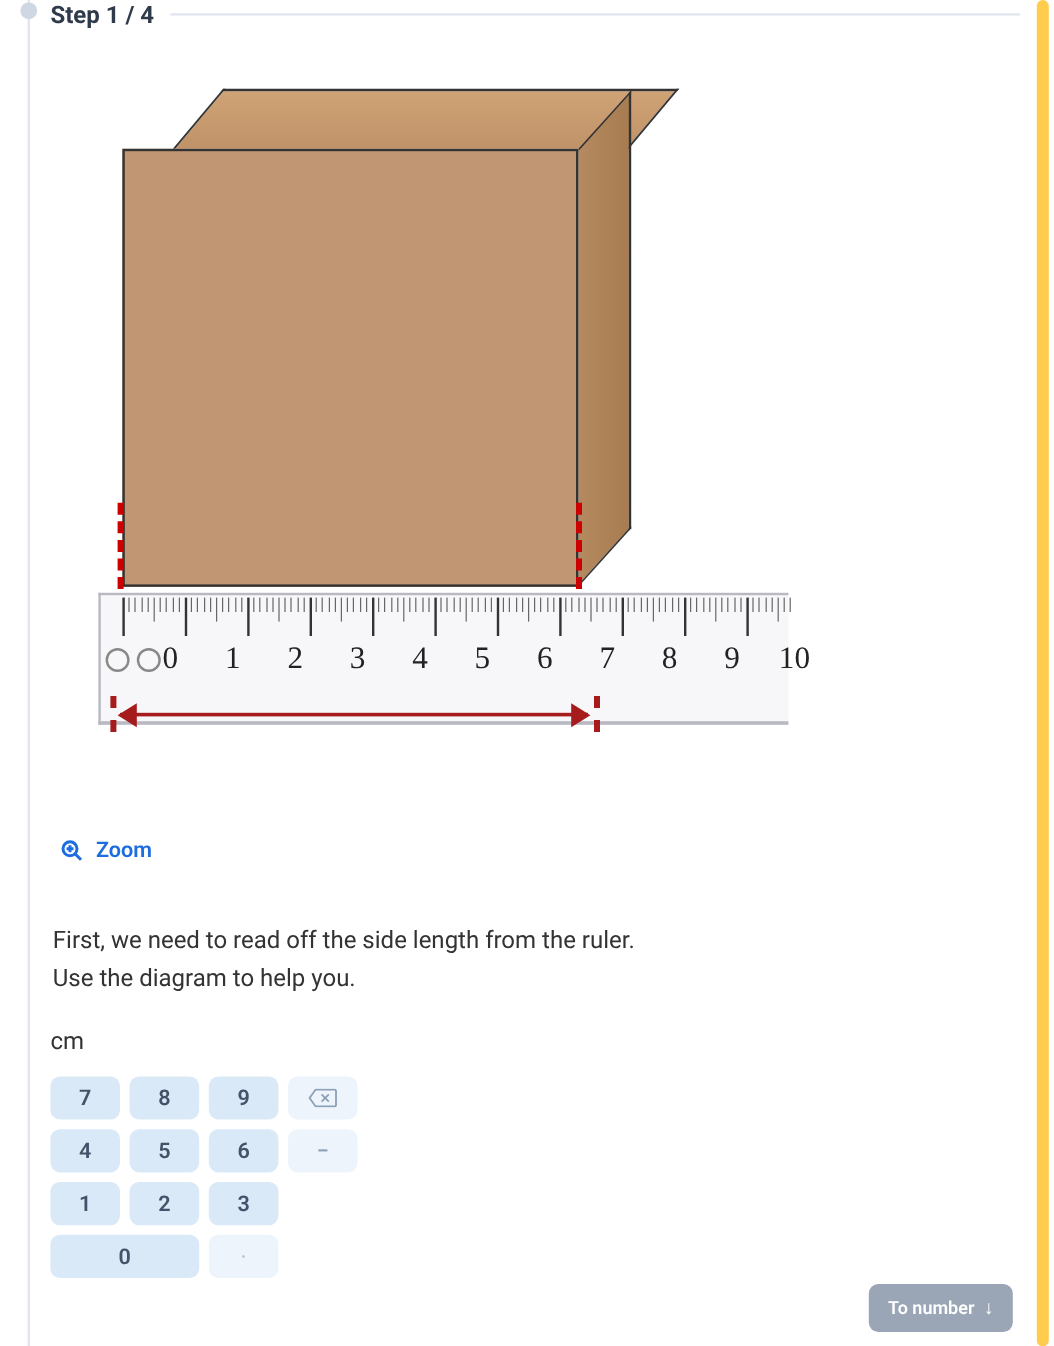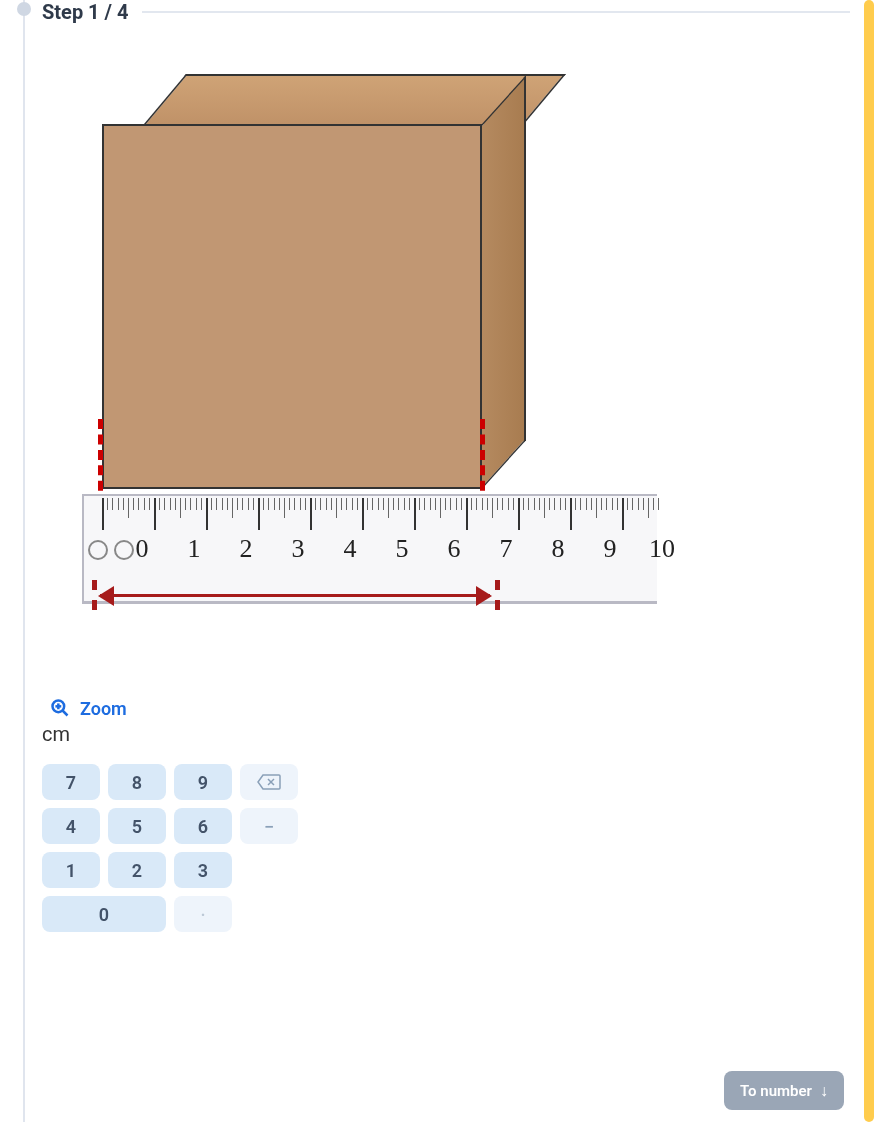--- a/index.html
+++ b/index.html
@@ -213,21 +213,21 @@
     text-align: center;
     font-family: Georgia, serif;
     font-size: 28px;
     color: #222;
     margin-top: 16px;
   }
 
   
   .zoom-btn {
     display: inline-flex;
-    align-items: flex-start;
+    align-items: flex-end;
     gap: 10px;
     color: #1d6ce0;
     font-weight: 600;
     font-size: 18px;
     margin-left: 8px;
     margin-top: 4px;
     cursor: pointer;
   }
   .zoom-icon {
     width: 20px; height: 20px;
@@ -487,20 +487,24 @@
         <circle cx="10" cy="10" r="7"></circle>
         <line x1="15" y1="15" x2="21" y2="21"></line>
         <line x1="10" y1="6.5" x2="10" y2="13.5"></line>
         <line x1="6.5" y1="10" x2="13.5" y2="10"></line>
       </svg>
     </span>
     <span>Zoom</span>
   </div>
 
   
+  <div class="instructions">
+    <div>First, we need to read off the side length from the ruler.</div>
+    <div>Use the diagram to help you.</div>
+  </div>
 
   
   <div class="input-row">
     <span class="unit-label">cm</span>
   </div>
 
   
   <div class="keypad">
     <div class="key">7</div>
     <div class="key">8</div>

